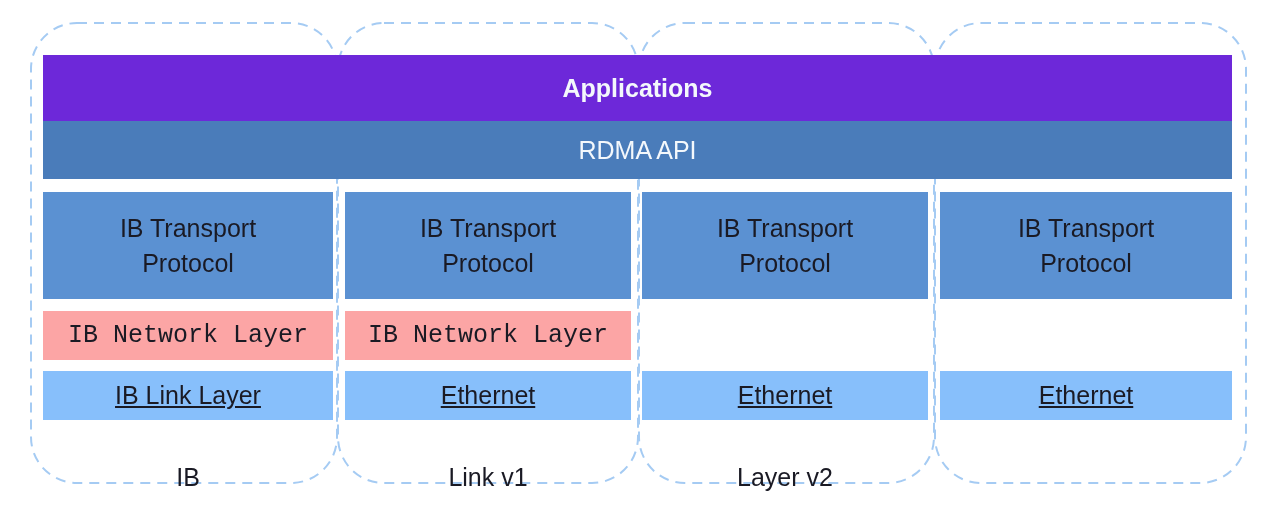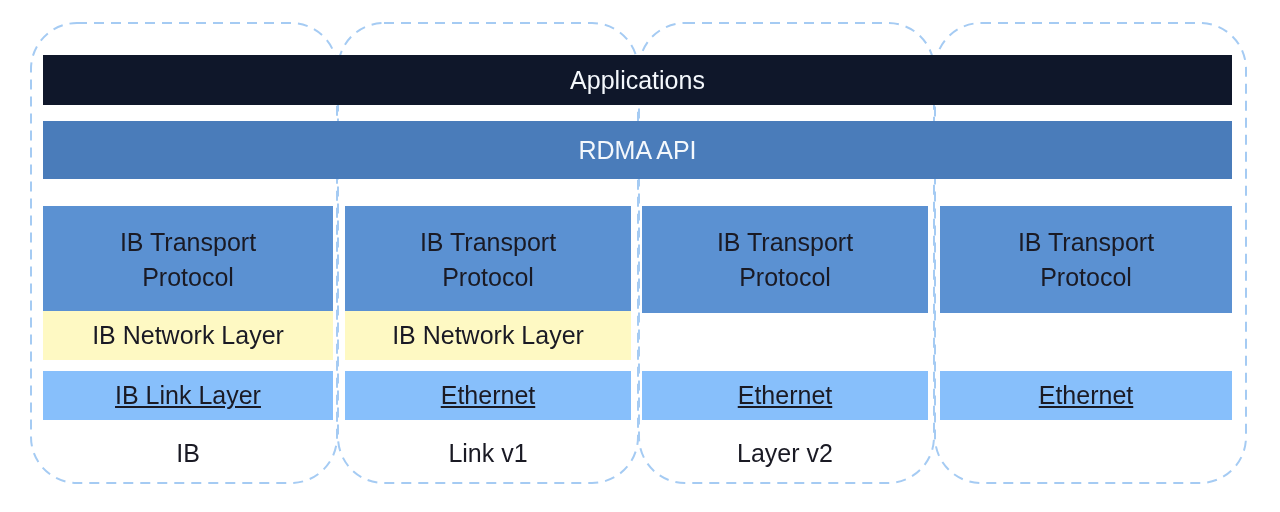--- a/index.html
+++ b/index.html
@@ -29,27 +29,27 @@
     justify-content: center;
     text-align: center;
     box-sizing: border-box;
   }
   .bar {
     left: 43px;
     width: 1189px;
     color: #f4f8fc;
     font-size: 25px;
   }
-  .bar-applications { top: 55px;  height: 50px; background: #0f172a; }
+  .bar-applications { top: 55px;  height: 66px; background: #6d28d9; font-weight: bold; }
   .bar-rdma         { top: 121px; height: 58px; background: #4a7cba; text-align: center; }
 
-  .row-transport { top: 206px; height: 107px; background: #5b91d2; }
-  .row-network   { top: 311px; height: 49px;  background: #fef9c3; }
+  .row-transport { top: 192px; height: 107px; background: #5b91d2; }
+  .row-network   { top: 311px; height: 49px;  background: #fca5a5; font-family: Liberation Mono, monospace; }
   .row-link      { top: 371px; height: 49px;  background: #87bffb; text-decoration: underline; }
-  .col-label     { top: 428px; height: 50px;  background: transparent; }
+  .col-label     { top: 452px; height: 50px;  background: transparent; }
 
   .box, .col-label {
     color: #1a1a24;
     font-size: 25px;
   }
   .box .wrap2 {
     display: inline-block;
     max-width: 185px;
     line-height: 35px;
   }

